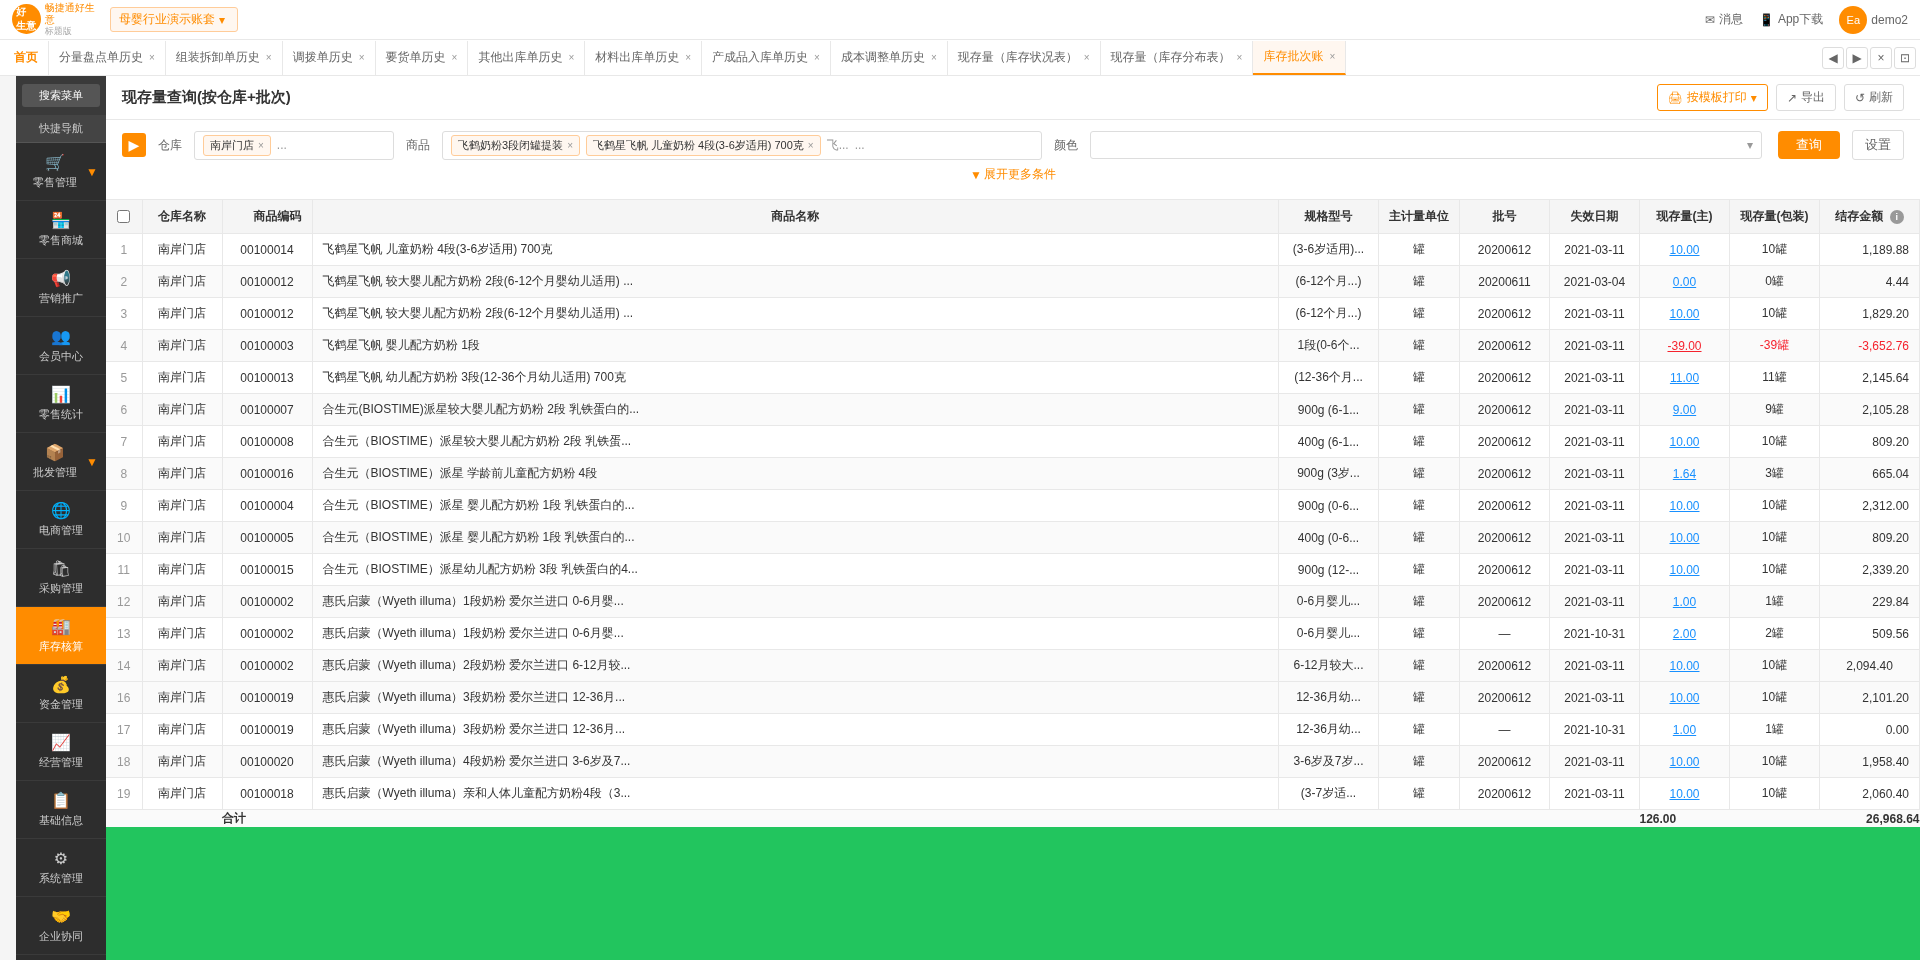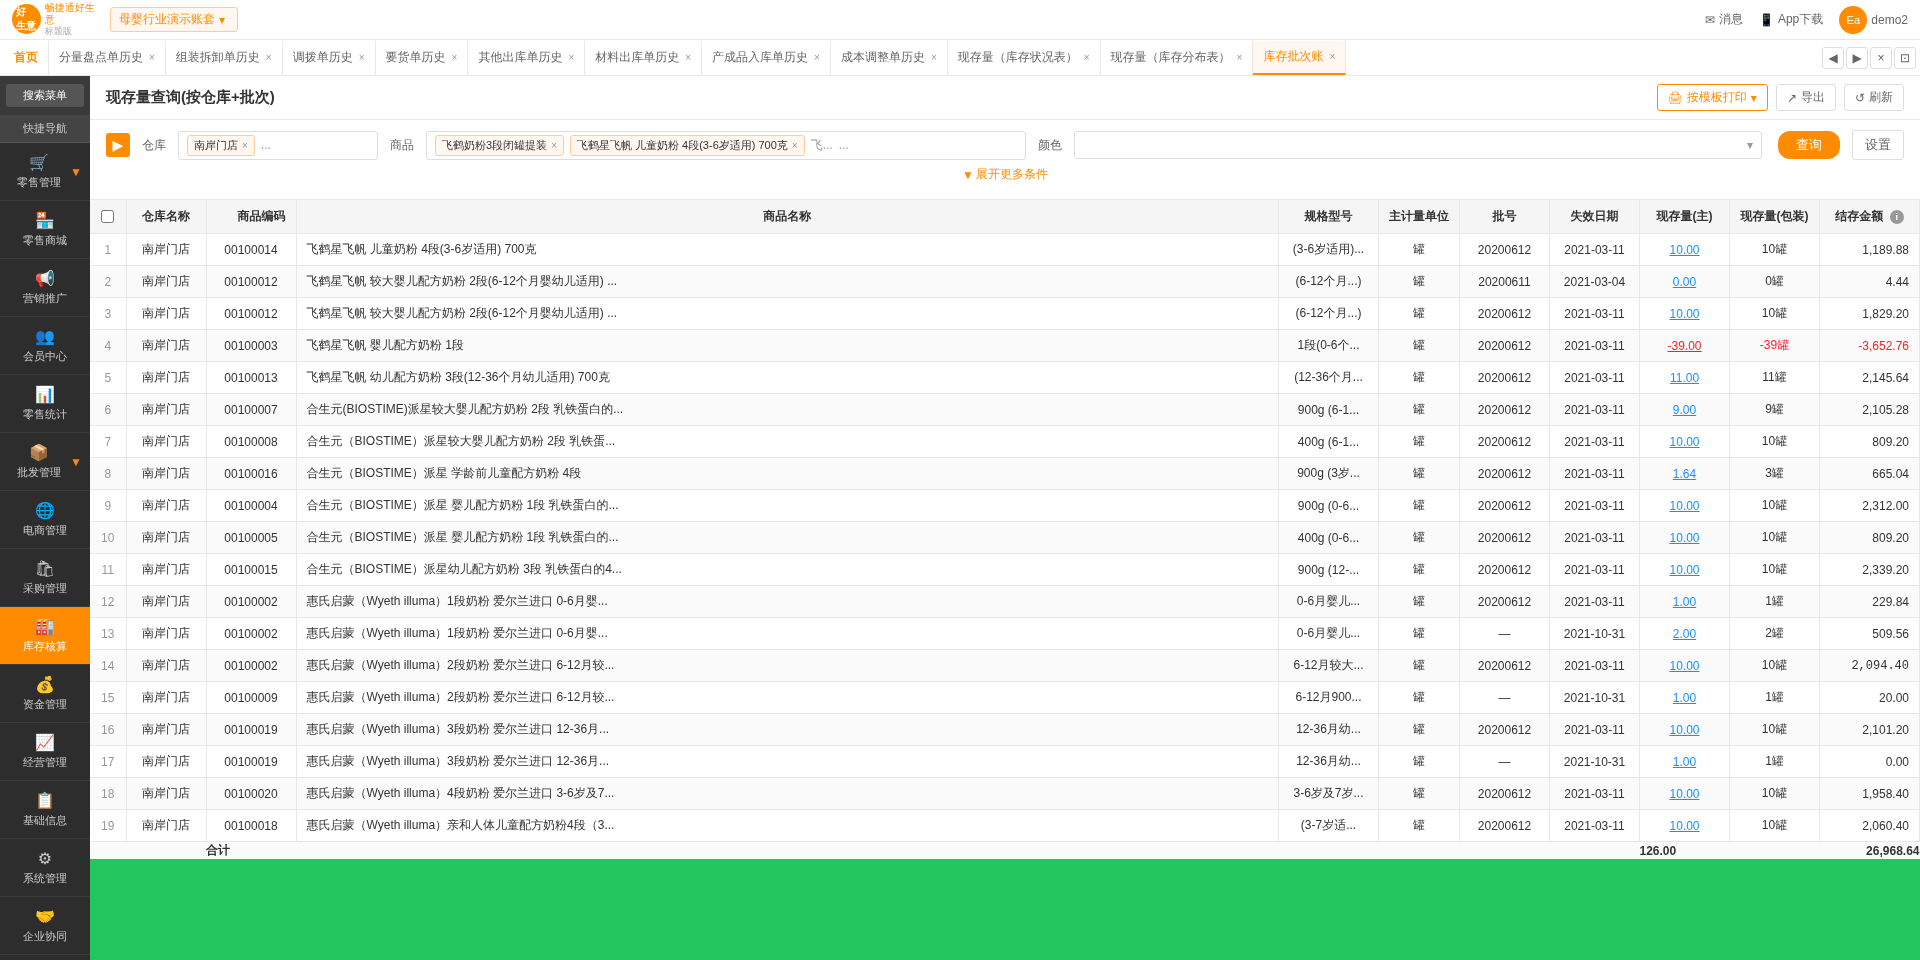--- a/index.html
+++ b/index.html
@@ -19,21 +19,21 @@
     
     .tab-bar { display: flex; align-items: center; background: #fff; height: 36px; border-bottom: 1px solid #e8e8e8; overflow: hidden; padding: 0 4px; }
     .tab-item { display: flex; align-items: center; padding: 0 10px; height: 34px; font-size: 12px; color: #666; cursor: pointer; border-right: 1px solid #e8e8e8; white-space: nowrap; flex-shrink: 0; }
     .tab-item.active { color: #ff8c00; border-bottom: 2px solid #ff8c00; background: #fff7f0; }
     .tab-item .close-x { margin-left: 6px; color: #999; font-size: 10px; }
     .tab-home { color: #ff8c00; font-weight: bold; border-right: 1px solid #e8e8e8; padding: 0 10px; height: 34px; display: flex; align-items: center; cursor: pointer; }
     .tab-nav-btns { display: flex; align-items: center; margin-left: auto; }
     .tab-nav-btn { width: 22px; height: 22px; display: flex; align-items: center; justify-content: center; border: 1px solid #ddd; border-radius: 3px; cursor: pointer; color: #666; font-size: 12px; margin-left: 2px; }
 
     
-    .main-layout { display: flex; height: calc(960px - 76px); }
+    .main-layout { display: flex; height: calc(960px - 76px); padding-left: 16px; }
 
     
     .sidebar { width: 90px; background: #2d2d2d; display: flex; flex-direction: column; flex-shrink: 0; overflow-y: auto; }
     .sidebar-search { padding: 8px 6px; background: #3a3a3a; }
     .sidebar-search-btn { background: #555; color: #fff; border: none; border-radius: 3px; padding: 4px 6px; font-size: 11px; width: 100%; text-align: center; cursor: pointer; }
     .sidebar-quick-nav { padding: 6px; background: #444; color: #ccc; font-size: 11px; text-align: center; border-bottom: 1px solid #555; cursor: pointer; }
     .sidebar-item { padding: 10px 6px; text-align: center; color: #ccc; cursor: pointer; border-bottom: 1px solid #3a3a3a; font-size: 12px; }
     .sidebar-item.active { background: #ff8c00; color: #fff; }
     .sidebar-item .item-icon { font-size: 16px; margin-bottom: 3px; }
     .sidebar-item .item-label { font-size: 11px; }
@@ -270,21 +270,21 @@
           </div>
           <span class="filter-dots">飞...</span>
           <span class="filter-dots">...</span>
         </div>
 
         <span class="filter-label">颜色</span>
         <div class="filter-tag-container" style="flex:1;">
           <span style="margin-left:auto;color:#999;">▾</span>
         </div>
 
-        <button style="background:#ff8c00;color:#fff;border:none;border-radius:12px;padding:5px 18px;font-size:13px;cursor:pointer;margin-left:4px;">查询</button>
+        <button style="background:#ff8c00;color:#fff;border:none;border-radius:4px;padding:5px 18px;font-size:13px;cursor:pointer;margin-left:4px;">查询</button>
 
         <button style="background:#fff;color:#666;border:1px solid #ddd;border-radius:3px;padding:5px 12px;font-size:13px;cursor:pointer;">设置</button>
       </div>
 
       <div class="expand-btn">
         <span>▼</span>
         <span>展开更多条件</span>
       </div>
     </div>
 
@@ -483,34 +483,21 @@
     <td style="text-align:center;color:#999;">14</td>
     <td>南岸门店</td>
     <td>00100002</td>
     <td class="left">惠氏启蒙（Wyeth illuma）2段奶粉 爱尔兰进口 6-12月较...</td>
     <td>6-12月较大...</td>
     <td>罐</td>
     <td>20200612</td>
     <td>2021-03-11</td>
     <td style=""><span class="qty-link" style="">10.00</span></td>
     <td style="">10罐</td>
-    <td style="text-align:right;font-family:Liberation Mono, monospace;">2,094.40</td>
-  </tr>
-            <tr style="background: rgb(255, 255, 255);">
-    <td style="text-align:center;color:#999;">15</td>
-    <td>南岸门店</td>
-    <td>00100009</td>
-    <td class="left">惠氏启蒙（Wyeth illuma）2段奶粉 爱尔兰进口 6-12月较...</td>
-    <td>6-12月900...</td>
-    <td>罐</td>
-    <td>—</td>
-    <td>2021-10-31</td>
-    <td style=""><span class="qty-link" style="">1.00</span></td>
-    <td style="">1罐</td>
-    <td style="text-align:right;">20.00</td>
+    <td style="text-align:center;">2,094.40</td>
   </tr>
             <tr style="background: rgb(250, 250, 250);">
     <td style="text-align:center;color:#999;">16</td>
     <td>南岸门店</td>
     <td>00100019</td>
     <td class="left">惠氏启蒙（Wyeth illuma）3段奶粉 爱尔兰进口 12-36月...</td>
     <td>12-36月幼...</td>
     <td>罐</td>
     <td>20200612</td>
     <td>2021-03-11</td>

